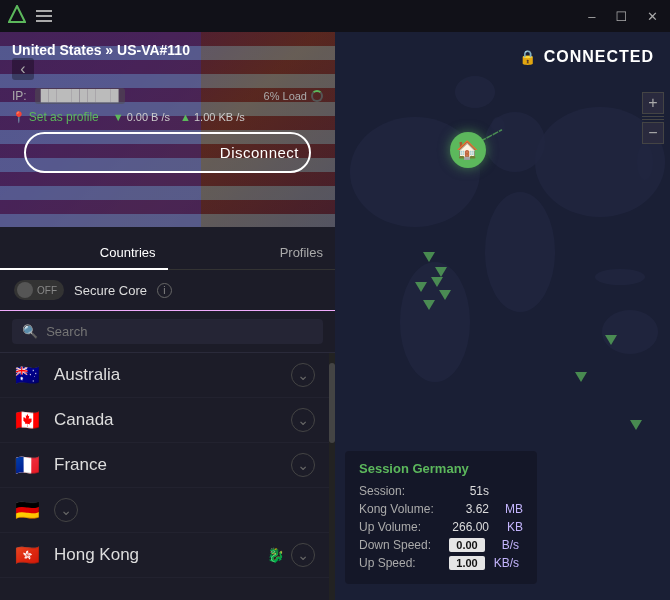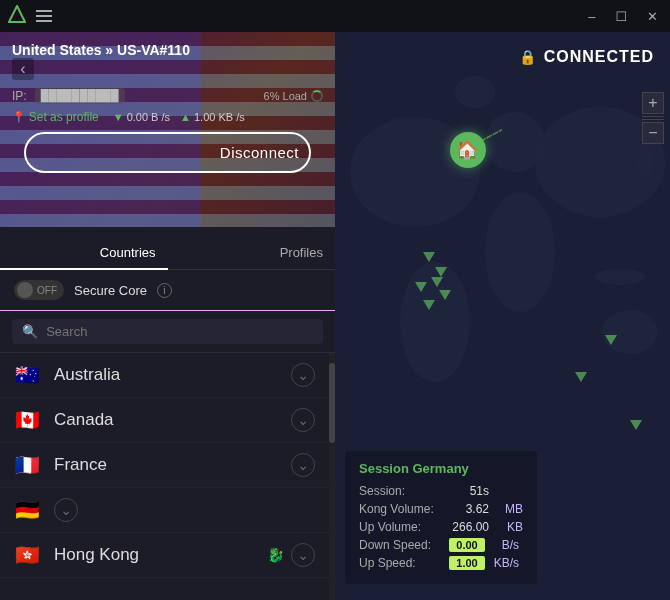--- a/index.html
+++ b/index.html
@@ -508,21 +508,21 @@
       text-align: right;
       min-width: 40px;
     }
     .session-unit {
       color: #c4b5fd;
       min-width: 30px;
       text-align: right;
       margin-left: 4px;
     }
     .speed-badge {
-      background: #bef264;
+      background: #e5e5e5;
       color: #111;
       border-radius: 2px;
       padding: 1px 6px;
       font-size: 11px;
       font-weight: 600;
       min-width: 36px;
       text-align: center;
     }
   </style>
 </head>

